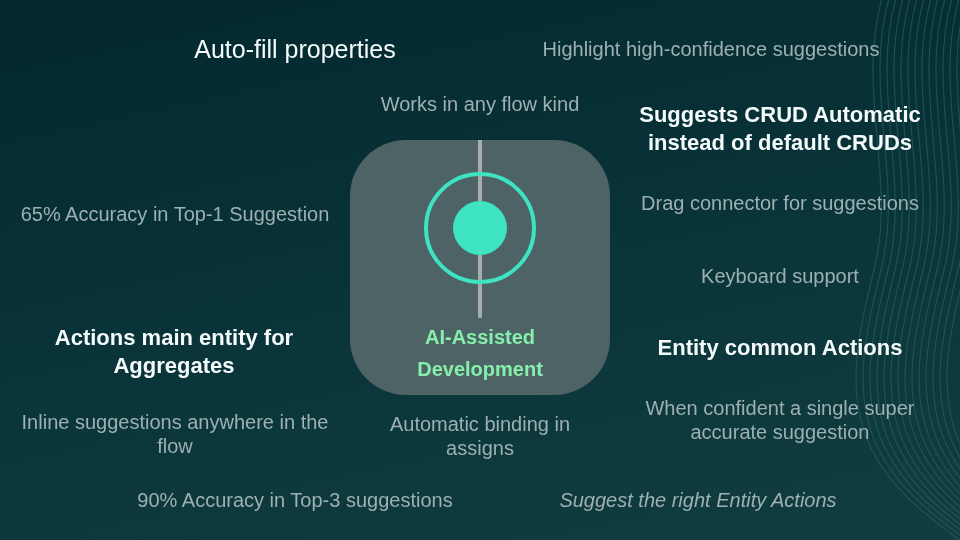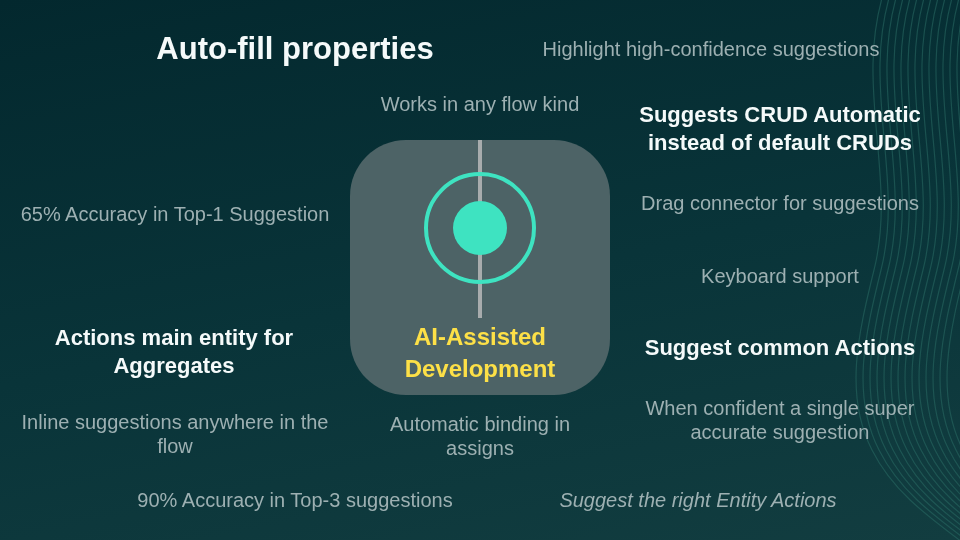--- a/index.html
+++ b/index.html
@@ -31,24 +31,24 @@
     position: absolute;
     color: #f5fafa;
     font-size: 22px;
     line-height: 28px;
     text-align: center;
     font-weight: 700;
   }
   .heading-lg {
     position: absolute;
     color: #f5fafa;
-    font-size: 31px;
+    font-size: 25px;
     line-height: 30px;
     text-align: center;
-    font-weight: 700;
+    font-weight: 400;
   }
   .center-card {
     position: absolute;
     left: 350px;
     top: 140px;
     width: 260px;
     height: 255px;
     background: #4d6366;
     border-radius: 56px;
   }
@@ -78,22 +78,22 @@
     height: 54px;
     background: #3ee3c1;
     border-radius: 50%;
   }
   .card-title {
     position: absolute;
     left: 0;
     top: 181px;
     width: 100%;
     text-align: center;
-    color: #fde047;
-    font-size: 24px;
+    color: #86efac;
+    font-size: 20px;
     line-height: 32px;
     font-weight: 700;
   }
 </style>
 </head>
 <body>
 
 <div class="slide">
 
   <svg class="waves" viewBox="0 0 220 540" xmlns="http://www.w3.org/2000/svg">
@@ -127,21 +127,21 @@
 
   <div class="label" style="left:10px; top:194px; width:330px;margin-top:8px;">65% Accuracy in Top-1 Suggestion</div>
 
   <div class="label" style="left:630px; top:191px; width:300px;">Drag connector for suggestions</div>
 
 
   <div class="label" style="left:680px; top:264px; width:200px;">Keyboard support</div>
 
   <div class="heading" style="left:29px; top:324px; width:290px;">Actions main entity for Aggregates</div>
 
-  <div class="heading" style="left:620px; top:334px; width:320px;">Suggest common Actions</div>
+  <div class="heading" style="left:620px; top:334px; width:320px;">Entity common Actions</div>
 
   <div class="label" style="left:15px; top:410px; width:320px;">Inline suggestions anywhere in the flow</div>
 
   <div class="label" style="left:630px; top:396px; width:300px;">When confident a single super accurate suggestion</div>
 
   <div class="label" style="left:375px; top:412px; width:210px;">Automatic binding in assigns</div>
 
   <div class="label" style="left:125px; top:488px; width:340px;">90% Accuracy in Top-3 suggestions</div>
 
   <div class="label" style="left:543px; top:488px; width:310px;font-style:italic;">Suggest the right Entity Actions</div>

